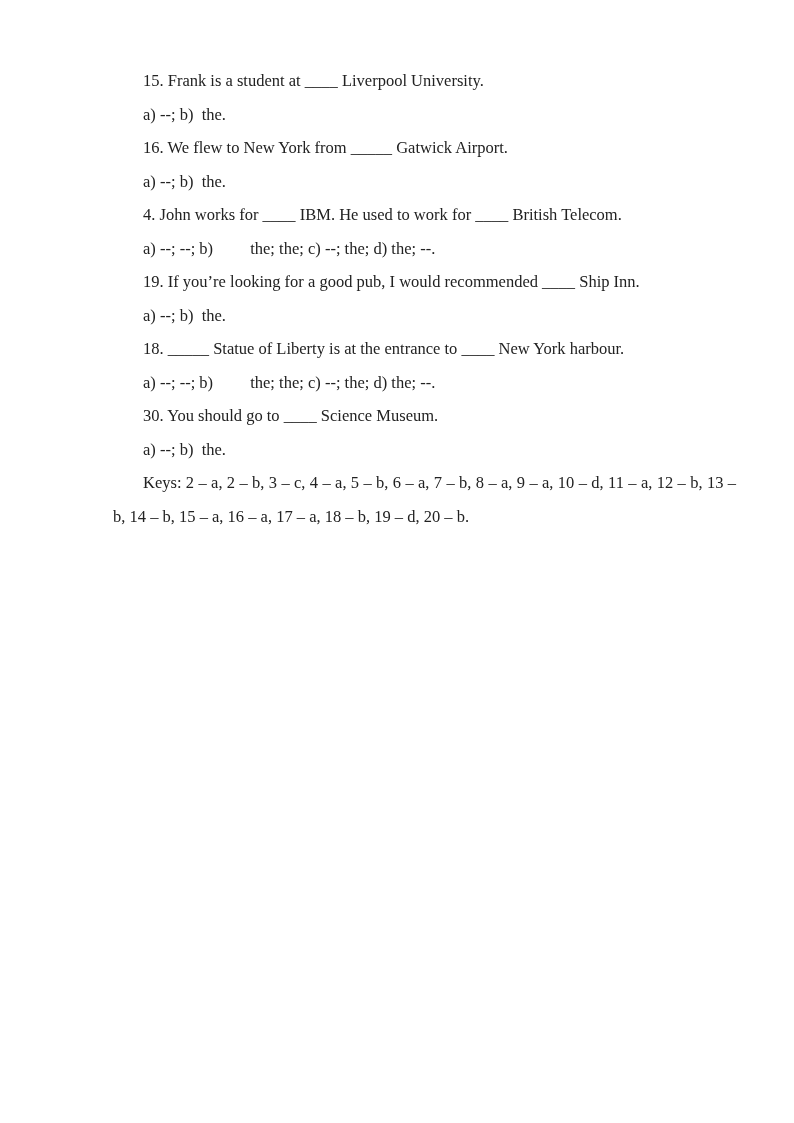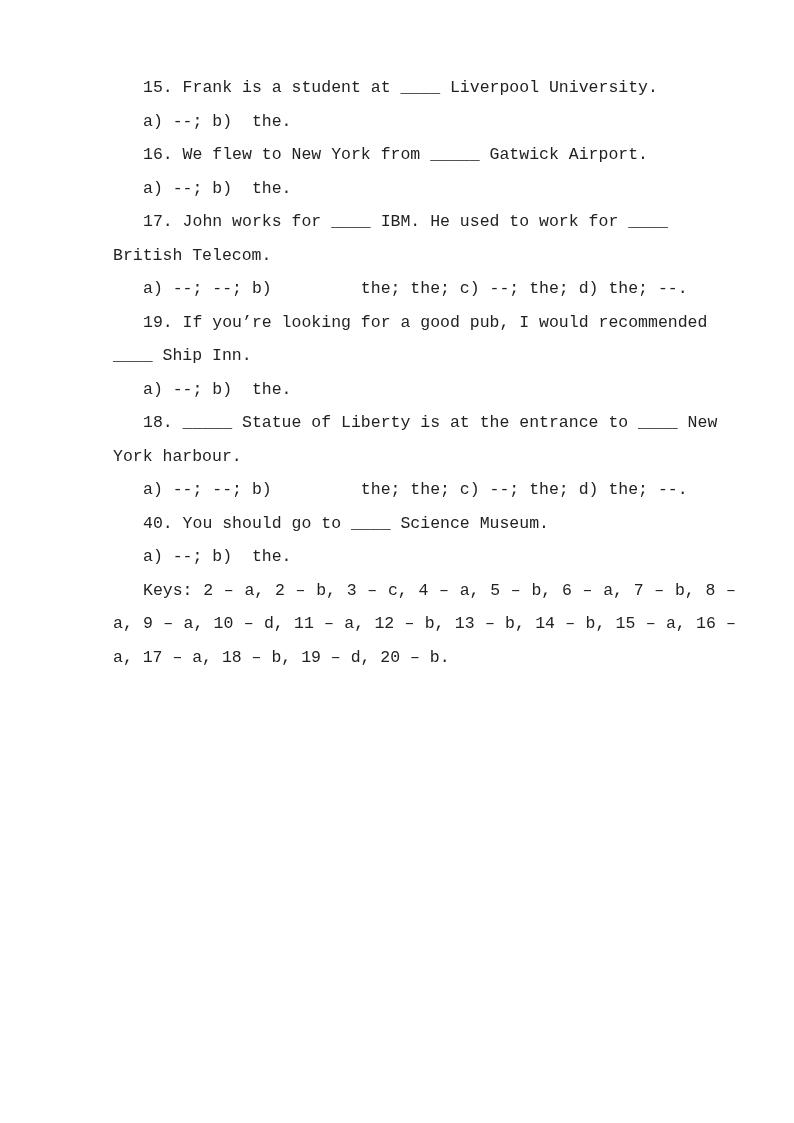--- a/index.html
+++ b/index.html
@@ -11,25 +11,24 @@
     width: 794px;
     height: 1123px;
     position: relative;
     overflow: hidden;
     font-family: "Liberation Serif", "DejaVu Serif", serif;
     color: #222222;
   }
   .page {
     position: absolute;
     left: 0;
-    top: 7px;
+    top: 0;
     width: 794px;
     height: 1051px;
     background: #ffffff;
-    font-family: Liberation Mono, monospace;
   }
   .content {
     position: absolute;
     left: 113px;
     top: 64px;
     width: 623px;
     font-size: 16.5px;
     line-height: 33.5px;
   }
   .content p {
@@ -47,28 +46,28 @@
 
 <div class="page">
   <div class="content">
 
     <p>15. Frank is a student at ____ Liverpool University.</p>
     <p>a) --; b)  the.</p>
 
     <p>16. We flew to New York from _____ Gatwick Airport.</p>
     <p>a) --; b)  the.</p>
 
-    <p>17. John works for ____ IBM. He used to work for ____ British Telecom.</p>
+    <p>4. John works for ____ IBM. He used to work for ____ British Telecom.</p>
     <p>a) --; --; b)         the; the; c) --; the; d) the; --.</p>
 
     <p>19. If you’re looking for a good pub, I would recommended ____ Ship Inn.</p>
     <p>a) --; b)  the.</p>
 
     <p>18. _____ Statue of Liberty is at the entrance to ____ New York harbour.</p>
     <p>a) --; --; b)         the; the; c) --; the; d) the; --.</p>
 
-    <p>40. You should go to ____ Science Museum.</p>
+    <p>30. You should go to ____ Science Museum.</p>
     <p>a) --; b)  the.</p>
 
     <p class="keys">Keys: 2 – a, 2 – b, 3 – c, 4 – a, 5 – b, 6 – a, 7 – b, 8 – a, 9 – a, 10 – d, 11 – a, 12 – b, 13 – b, 14 – b, 15 – a, 16 – a, 17 – a, 18 – b, 19 – d, 20 – b.</p>
 
   </div>
 </div>
 
 </body></html>

